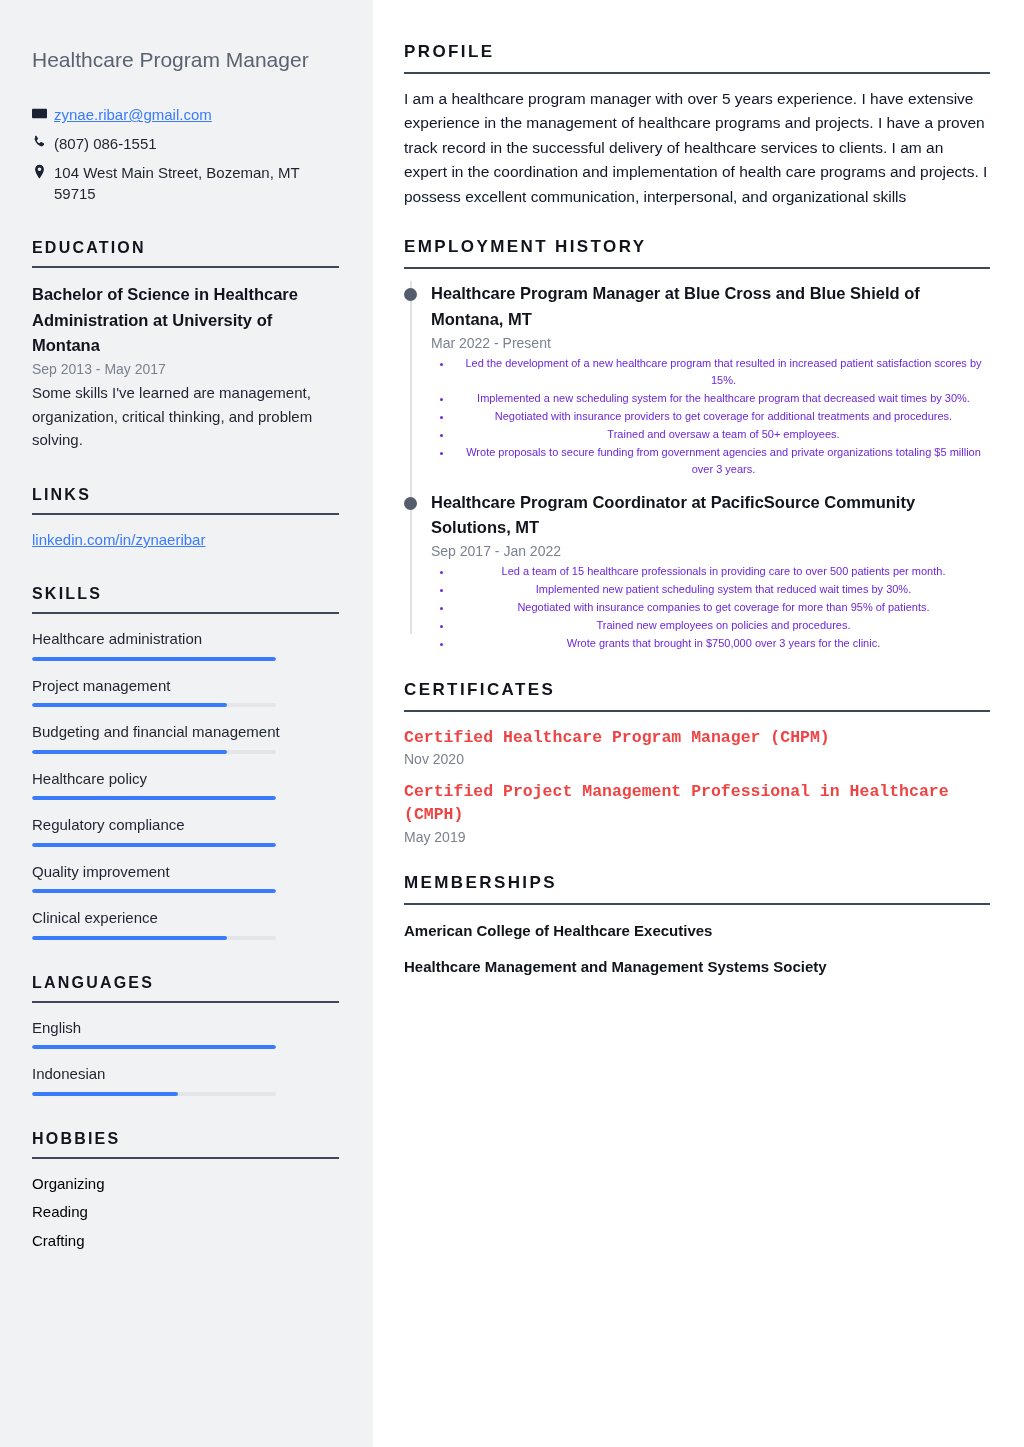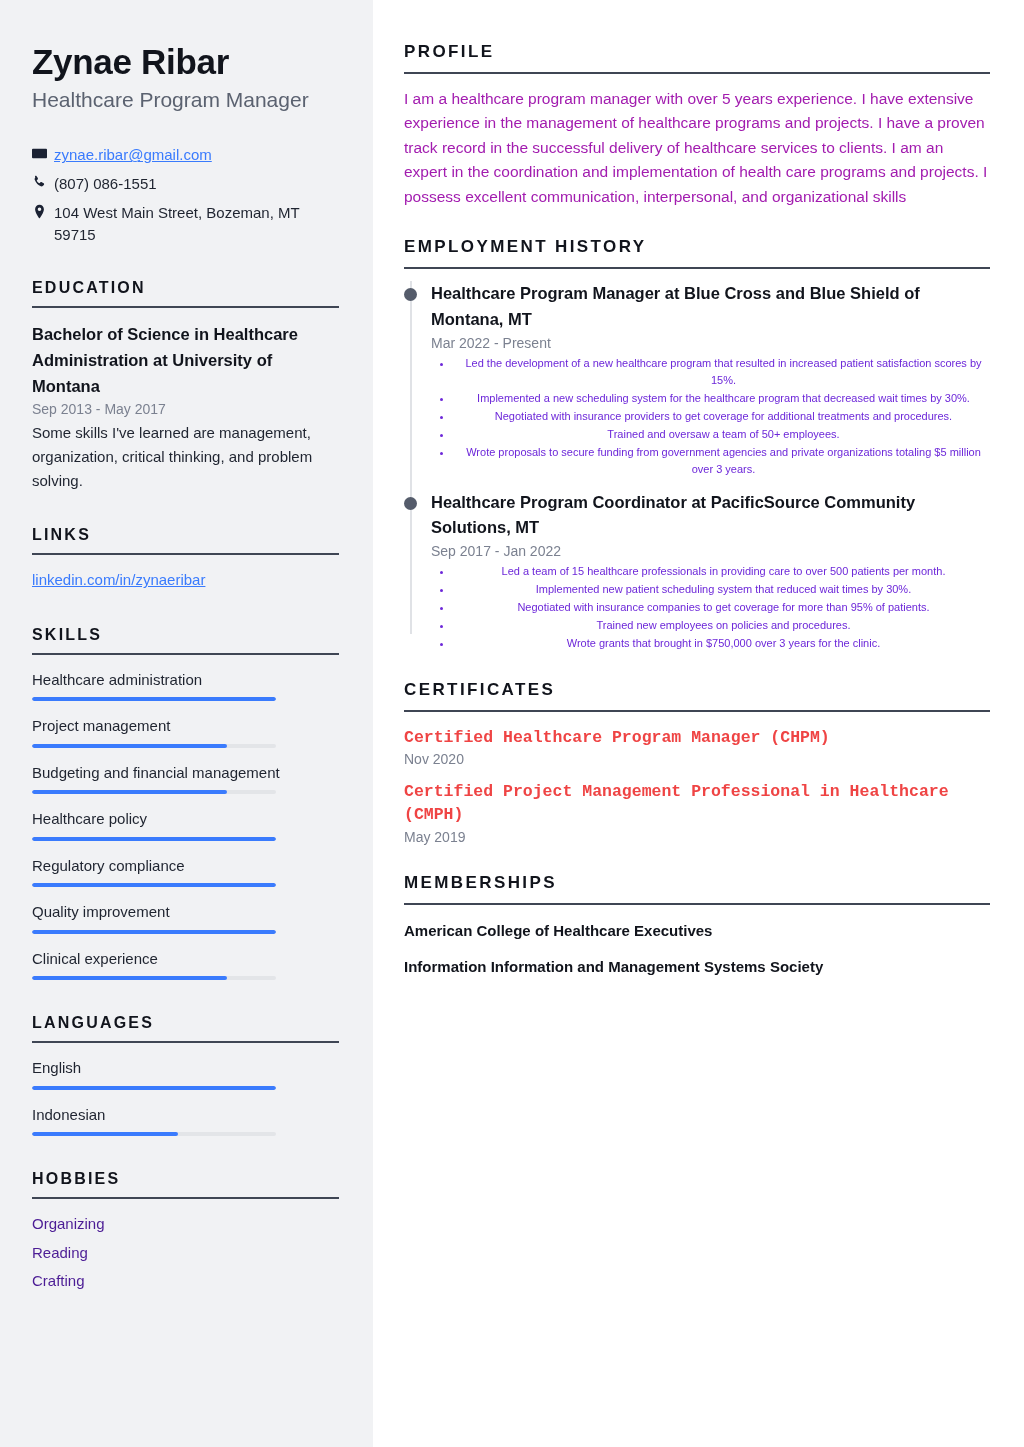--- a/index.html
+++ b/index.html
@@ -115,21 +115,21 @@
     overflow: hidden;
   }
   .bar-fill {
     height: 4px;
     background: #3a7bfd;
     border-radius: 2px;
   }
 
   .plain-item {
     font-size: 15px;
-    color: #4c1d95;
+    color: #000000;
     line-height: 1.5;
     margin-bottom: 6px;
   }
 
   
   .main {
     flex: 1;
     background: #ffffff;
     padding: 42px 34px 30px 31px;
   }
@@ -141,21 +141,21 @@
     color: #11141c;
     padding-bottom: 10px;
   }
   .main-rule {
     height: 2px;
     background: #3f4654;
     width: 100%;
   }
   .profile-text {
     font-size: 15.5px;
-    color: #a21caf;
+    color: #0f172a;
     line-height: 1.58;
     padding-top: 13px;
   }
 
   .timeline {
     position: relative;
     padding-top: 12px;
   }
   .timeline-line {
     position: absolute;
@@ -225,21 +225,20 @@
     padding-top: 15px;
   }
 </style>
 </head>
 <body>
 
 <div class="resume">
 
   <aside class="sidebar">
 
-    <h1 class="name">Zynae Ribar</h1>
     <div class="job-title">Healthcare Program Manager</div>
 
     <div class="contact-list">
 
       <div class="contact-row">
         <span class="contact-icon">
           <svg width="15" height="15" viewBox="0 0 16 16" fill="currentColor">
             <path d="M1 3h14a1 1 0 0 1 1 1v8a1 1 0 0 1-1 1H1a1 1 0 0 1-1-1V4a1 1 0 0 1 1-1zm7 5.2L1.2 4.1v-.2h13.6v.2L8 8.2z"></path>
           </svg>
         </span>
@@ -438,18 +437,18 @@
         <div class="cert-title">Certified Project Management Professional in Healthcare (CMPH)</div>
         <div class="cert-date">May 2019</div>
       </div>
     </section>
 
     <section class="main-section">
       <div class="main-head">MEMBERSHIPS</div>
       <div class="main-rule"></div>
 
       <div class="member-item">American College of Healthcare Executives</div>
-      <div class="member-item">Information Information and Management Systems Society</div>
+      <div class="member-item">Healthcare Management and Management Systems Society</div>
     </section>
 
   </main>
 
 </div>
 
 </body></html>

